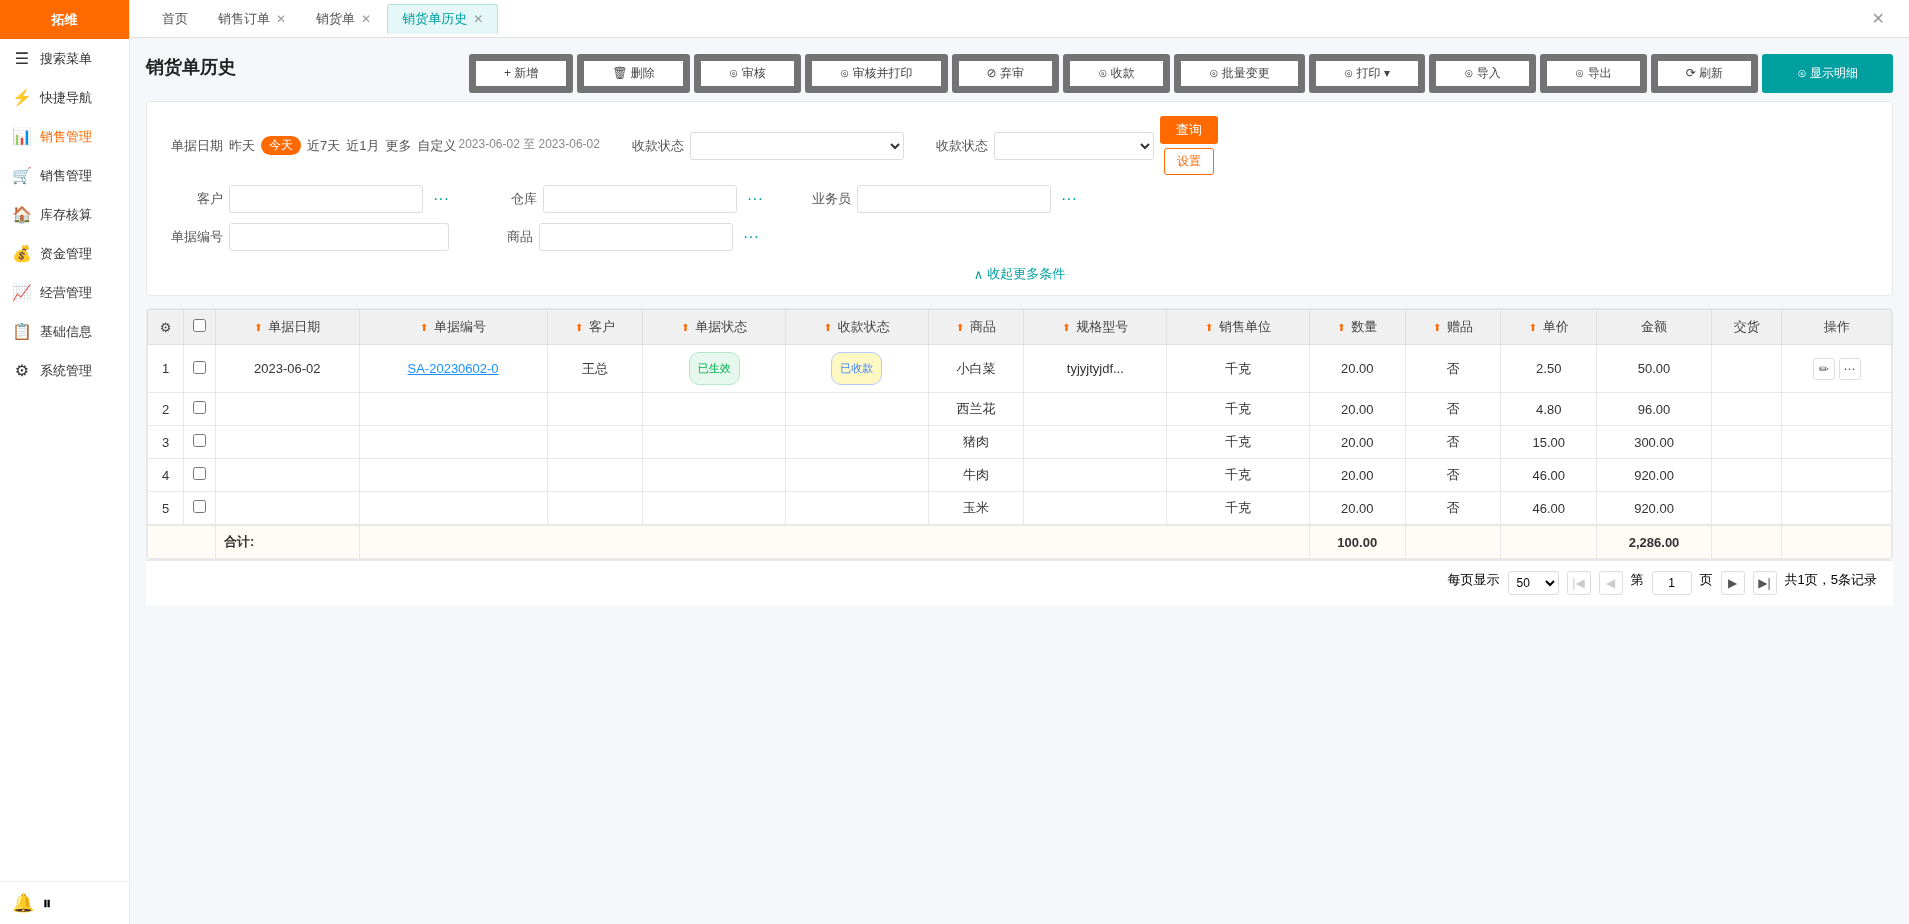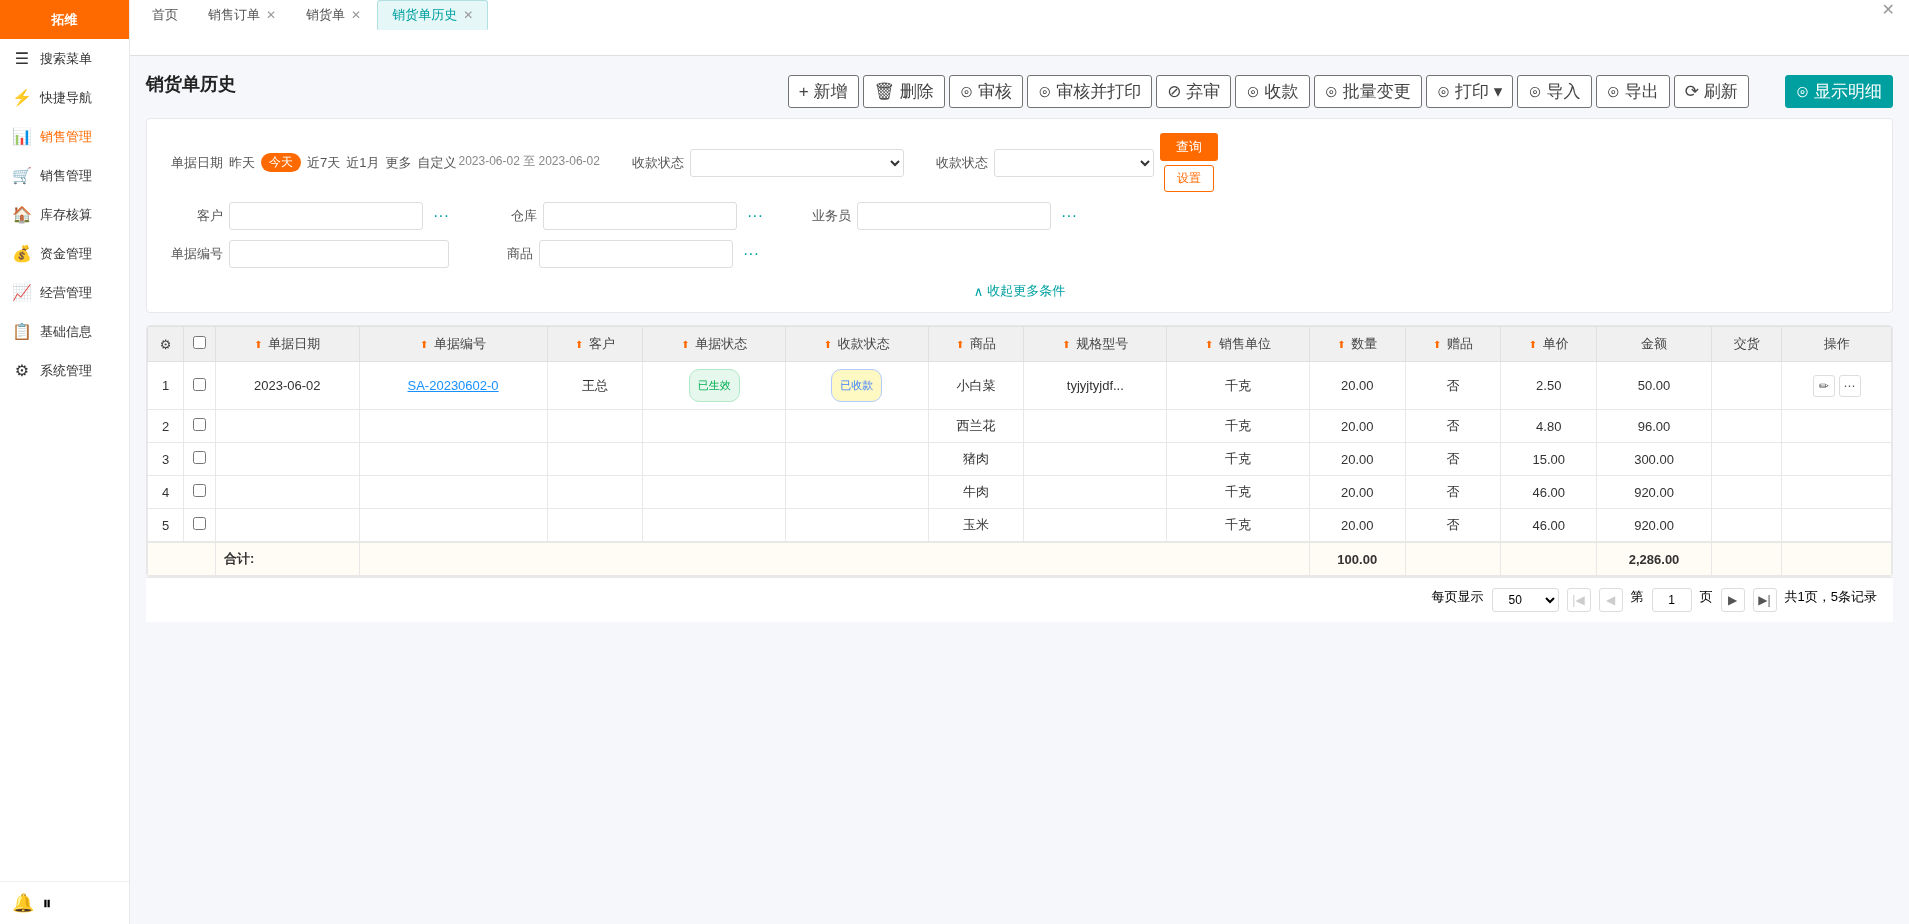--- a/index.html
+++ b/index.html
@@ -43,24 +43,25 @@
       padding: 10px 12px;
       gap: 8px;
     }
 
     
     .main { flex: 1; display: flex; flex-direction: column; overflow: hidden; }
 
     
     .tab-bar {
       display: flex;
+      align-items: center;
       background: #fff;
       border-bottom: 1px solid #e0e0e0;
-      height: 56px;
-      padding: 0 8px;
+      height: 38px;
+      padding: 0 18px;
       gap: 2px;
       flex-shrink: 0;
     }
     .tab {
       display: flex;
       align-items: center;
       gap: 4px;
       padding: 0 14px;
       height: 30px;
       border-radius: 3px 3px 0 0;
@@ -101,30 +102,30 @@
     .page-title {
       font-size: 18px;
       font-weight: bold;
       color: #222;
       margin-bottom: 14px;
     }
     .btn {
       display: flex;
       align-items: center;
       gap: 3px;
-      padding: 4px 10px;
-      border: 1px solid #737373;
+      padding: 4px 28px;
+      border: 7px solid #737373;
       border-radius: 3px;
       background: #fff;
       cursor: pointer;
       color: #444;
-      font-size: 17px;
+      font-size: 12px;
       white-space: nowrap;
     }
-    .btn.teal { background: #00a0a0; color: #fff; border-color: #00a0a0; margin-left: 32px; }
+    .btn.teal { background: #00a0a0; color: #fff; border-color: #00a0a0; }
 
     
     .filter-panel {
       background: #fff;
       border: 1px solid #e8e8e8;
       border-radius: 4px;
       padding: 14px 16px 8px;
       margin-bottom: 12px;
     }
     .filter-row {
@@ -306,21 +307,21 @@
       height: 24px;
       border: 1px solid #ddd;
       border-radius: 3px;
       text-align: center;
       font-size: 12px;
     }
     .page-select {
       height: 24px;
       border: 1px solid #ddd;
       border-radius: 3px;
-      padding: 0 12px;
+      padding: 0 4px;
       font-size: 12px;
       background: #fff;
       cursor: pointer;
     }
 
     
     .btn-query {
       background: #ff6a00;
       color: #fff;
       border: none;

